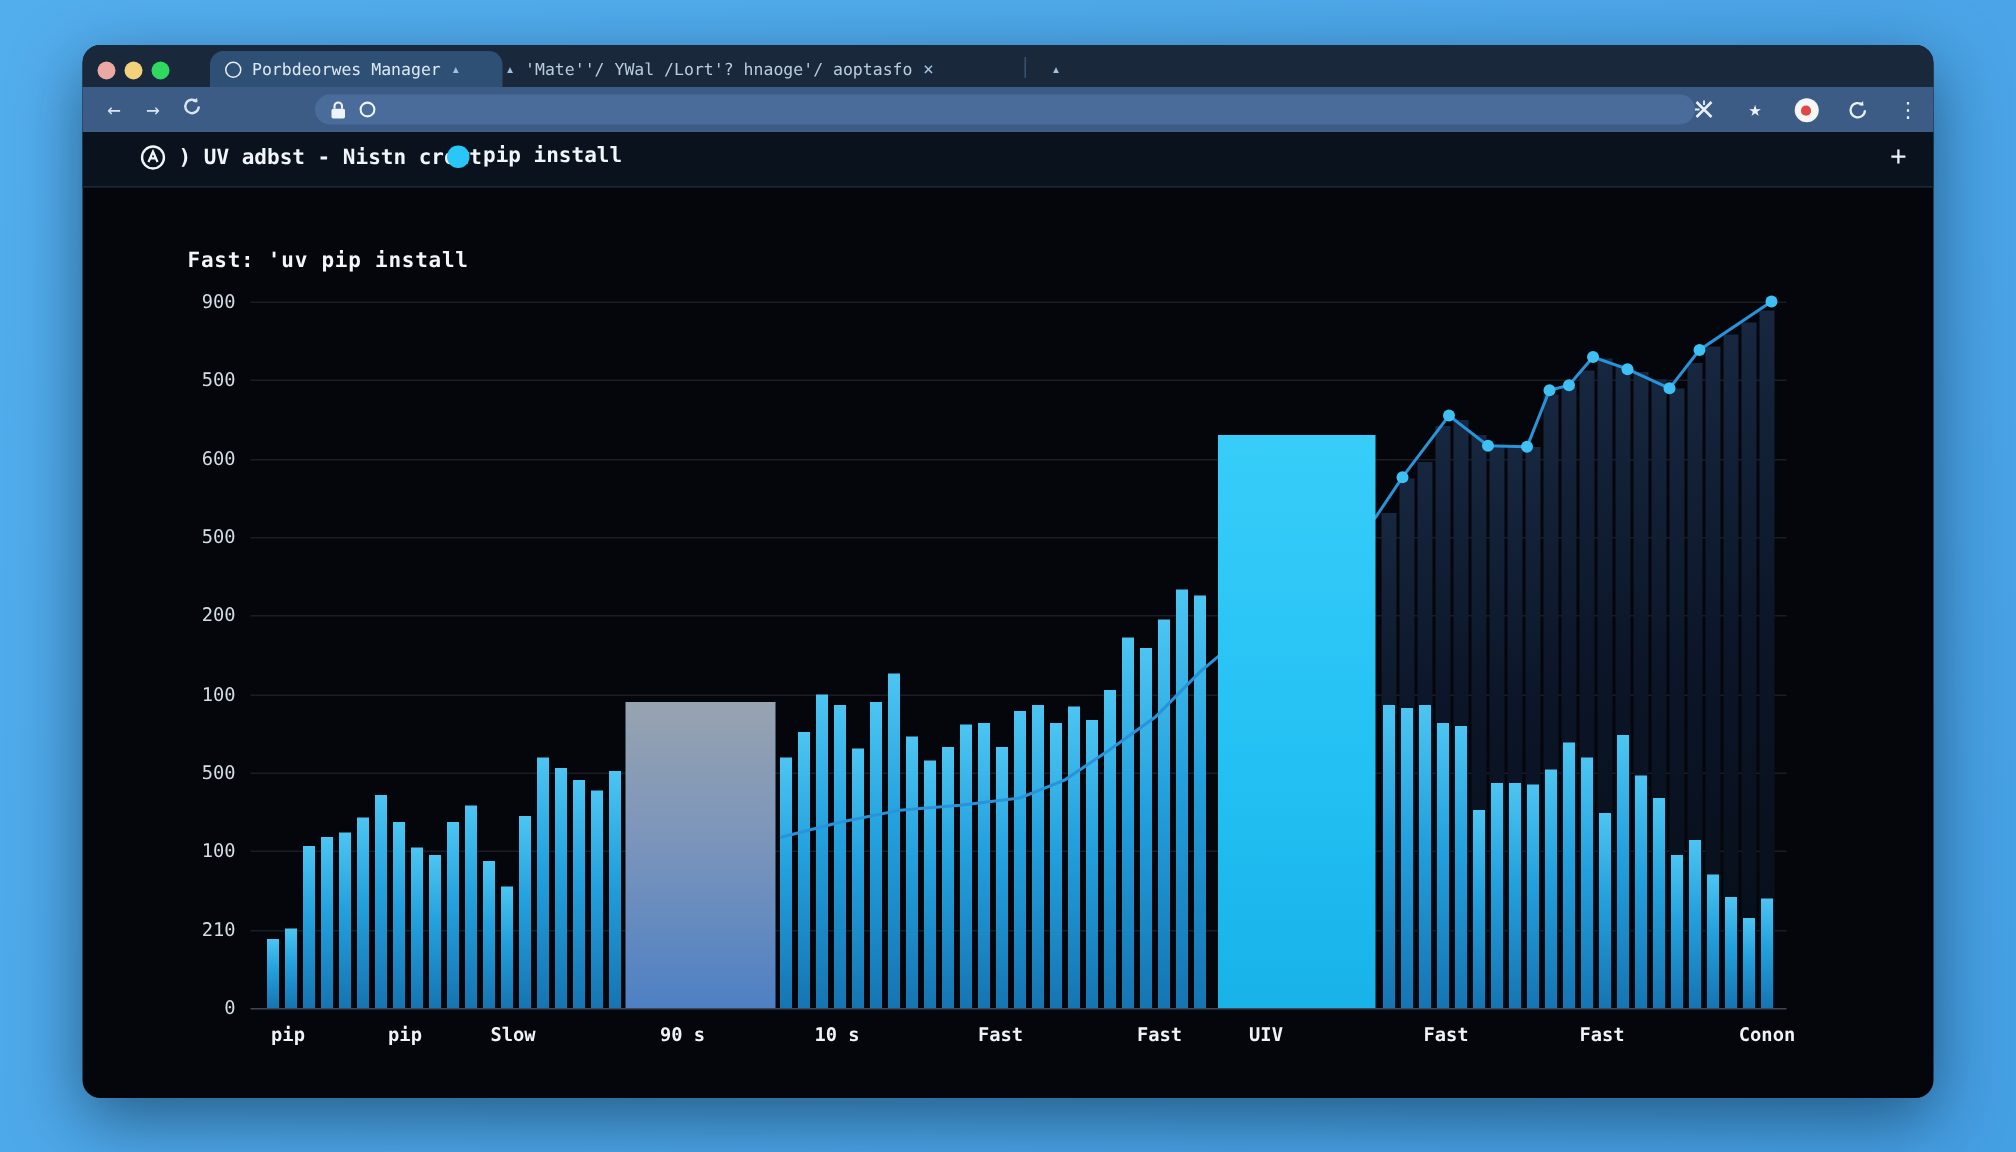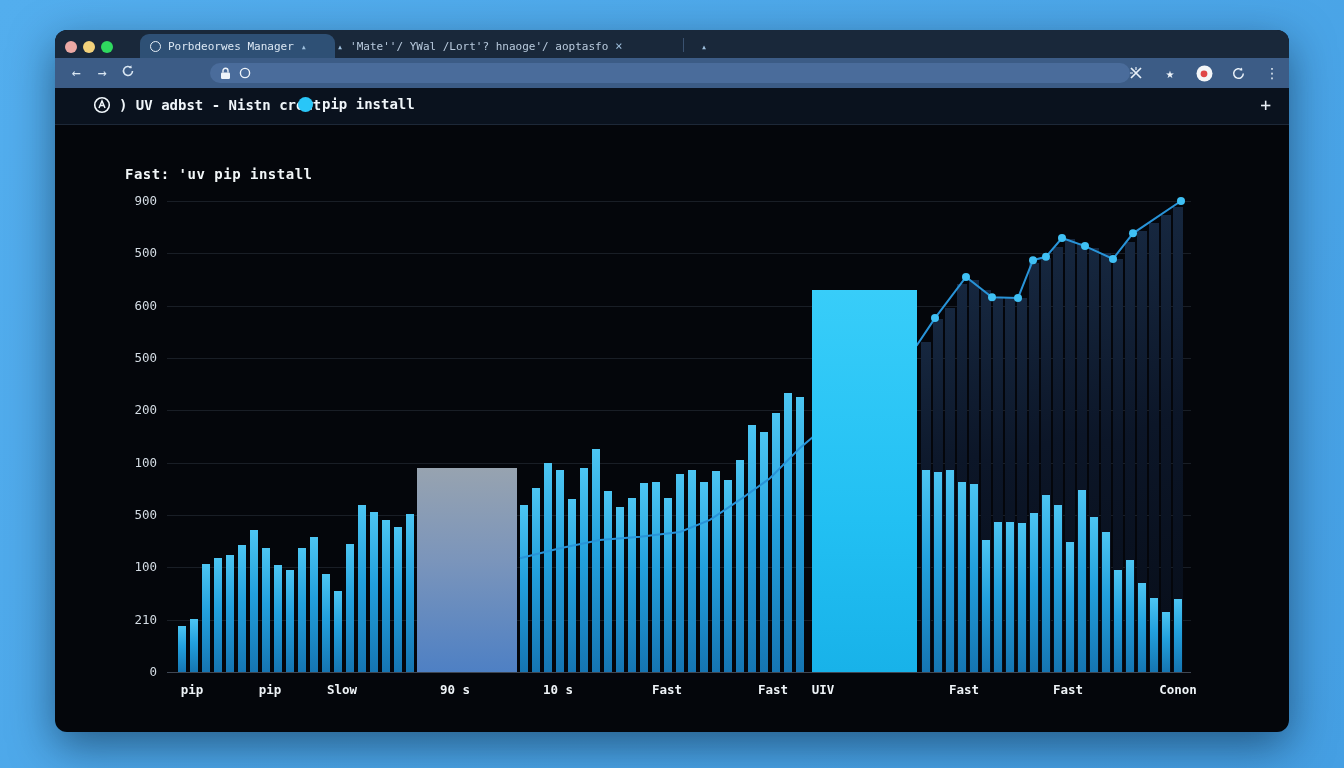--- a/index.html
+++ b/index.html
@@ -268,20 +268,20 @@
           <circle cx="1078" cy="203.3" r="4" fill="#3fc0f4"></circle>
           <circle cx="1126" cy="171.0" r="4" fill="#3fc0f4"></circle>
         </svg>
         <div class="xlab" style="left: 137px; top: 652px;">pip</div>
         <div class="xlab" style="left: 215px; top: 652px;">pip</div>
         <div class="xlab" style="left: 287px; top: 652px;">Slow</div>
         <div class="xlab" style="left: 400px; top: 652px;">90 s</div>
         <div class="xlab" style="left: 503px; top: 652px;">10 s</div>
         <div class="xlab" style="left: 612px; top: 652px;">Fast</div>
         <div class="xlab" style="left: 718px; top: 652px;">Fast</div>
-        <div class="xlab" style="left: 768px; top: 652px;">UIV</div>
+        <div class="xlab" style="left: 789px; top: 652px;">UIV</div>
         <div class="xlab" style="left: 909px; top: 652px;">Fast</div>
         <div class="xlab" style="left: 1013px; top: 652px;">Fast</div>
         <div class="xlab" style="left: 1123px; top: 652px;">Conon</div>
       </div>
 
   </div>
 </div>
 
 </body></html>

